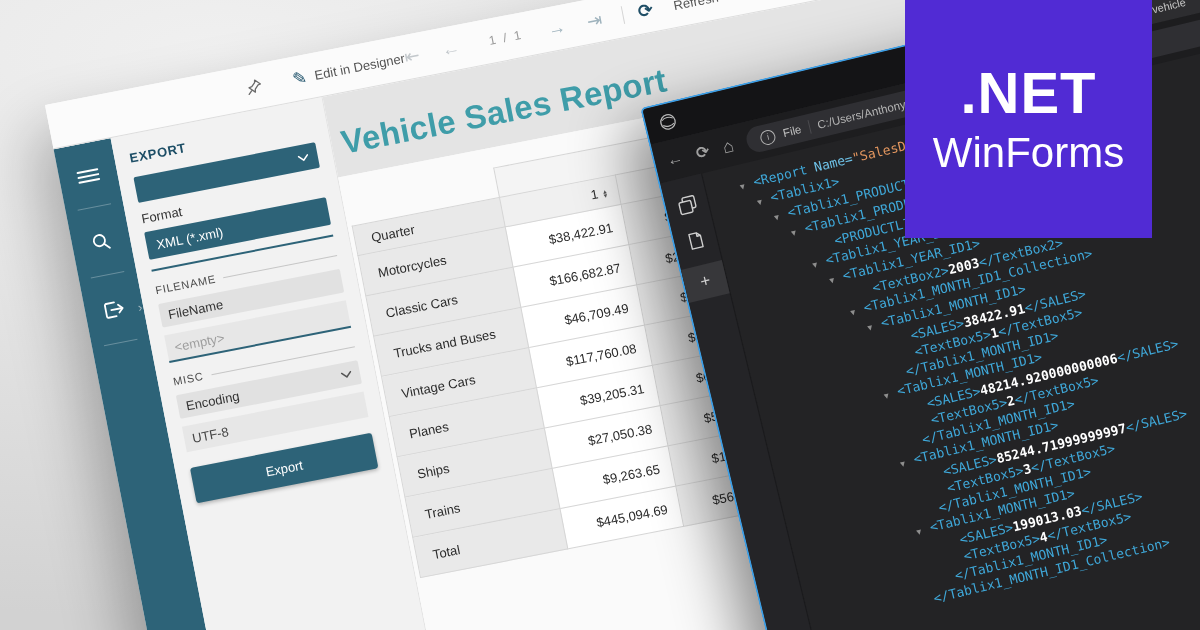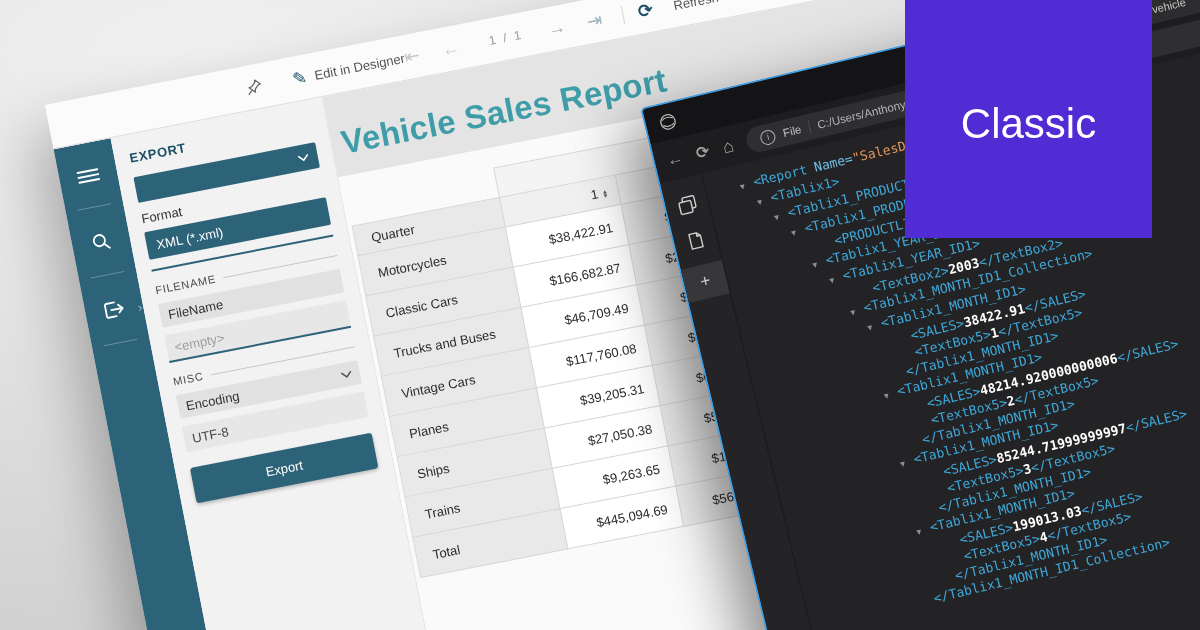--- a/index.html
+++ b/index.html
@@ -338,16 +338,17 @@
         </svg>
         <div class="plus-band">
           <span>+</span>
         </div>
       </div>
       <div class="code-area"><div class="code-line" style="padding-left: 0px;"><span class="cl-arrow">▼</span><span class="c-tag">&lt;Report </span><span class="c-attr">Name=</span><span class="c-str">"SalesData</span></div><div class="code-line" style="padding-left: 13px;"><span class="cl-arrow">▼</span><span class="c-tag">&lt;Tablix1&gt;</span></div><div class="code-line" style="padding-left: 26px;"><span class="cl-arrow">▼</span><span class="c-tag">&lt;Tablix1_PRODUCTLINE_Collection&gt;</span></div><div class="code-line" style="padding-left: 39px;"><span class="cl-arrow">▼</span><span class="c-tag">&lt;Tablix1_PRODUCTLINE&gt;</span></div><div class="code-line" style="padding-left: 65px;"><span class="cl-arrow"></span><span class="c-tag">&lt;PRODUCTLINE&gt;</span><span class="c-val">Motorcycles</span><span class="c-tag">&lt;/PRODUCTLINE&gt;</span></div><div class="code-line" style="padding-left: 52px;"><span class="cl-arrow">▼</span><span class="c-tag">&lt;Tablix1_YEAR_ID1_Collection&gt;</span></div><div class="code-line" style="padding-left: 65px;"><span class="cl-arrow">▼</span><span class="c-tag">&lt;Tablix1_YEAR_ID1&gt;</span></div><div class="code-line" style="padding-left: 91px;"><span class="cl-arrow"></span><span class="c-tag">&lt;TextBox2&gt;</span><span class="c-val">2003</span><span class="c-tag">&lt;/TextBox2&gt;</span></div><div class="code-line" style="padding-left: 78px;"><span class="cl-arrow">▼</span><span class="c-tag">&lt;Tablix1_MONTH_ID1_Collection&gt;</span></div><div class="code-line" style="padding-left: 91px;"><span class="cl-arrow">▼</span><span class="c-tag">&lt;Tablix1_MONTH_ID1&gt;</span></div><div class="code-line" style="padding-left: 117px;"><span class="cl-arrow"></span><span class="c-tag">&lt;SALES&gt;</span><span class="c-val">38422.91</span><span class="c-tag">&lt;/SALES&gt;</span></div><div class="code-line" style="padding-left: 117px;"><span class="cl-arrow"></span><span class="c-tag">&lt;TextBox5&gt;</span><span class="c-val">1</span><span class="c-tag">&lt;/TextBox5&gt;</span></div><div class="code-line" style="padding-left: 104px;"><span class="cl-arrow"></span><span class="c-tag">&lt;/Tablix1_MONTH_ID1&gt;</span></div><div class="code-line" style="padding-left: 91px;"><span class="cl-arrow">▼</span><span class="c-tag">&lt;Tablix1_MONTH_ID1&gt;</span></div><div class="code-line" style="padding-left: 117px;"><span class="cl-arrow"></span><span class="c-tag">&lt;SALES&gt;</span><span class="c-val">48214.920000000006</span><span class="c-tag">&lt;/SALES&gt;</span></div><div class="code-line" style="padding-left: 117px;"><span class="cl-arrow"></span><span class="c-tag">&lt;TextBox5&gt;</span><span class="c-val">2</span><span class="c-tag">&lt;/TextBox5&gt;</span></div><div class="code-line" style="padding-left: 104px;"><span class="cl-arrow"></span><span class="c-tag">&lt;/Tablix1_MONTH_ID1&gt;</span></div><div class="code-line" style="padding-left: 91px;"><span class="cl-arrow">▼</span><span class="c-tag">&lt;Tablix1_MONTH_ID1&gt;</span></div><div class="code-line" style="padding-left: 117px;"><span class="cl-arrow"></span><span class="c-tag">&lt;SALES&gt;</span><span class="c-val">85244.71999999997</span><span class="c-tag">&lt;/SALES&gt;</span></div><div class="code-line" style="padding-left: 117px;"><span class="cl-arrow"></span><span class="c-tag">&lt;TextBox5&gt;</span><span class="c-val">3</span><span class="c-tag">&lt;/TextBox5&gt;</span></div><div class="code-line" style="padding-left: 104px;"><span class="cl-arrow"></span><span class="c-tag">&lt;/Tablix1_MONTH_ID1&gt;</span></div><div class="code-line" style="padding-left: 91px;"><span class="cl-arrow">▼</span><span class="c-tag">&lt;Tablix1_MONTH_ID1&gt;</span></div><div class="code-line" style="padding-left: 117px;"><span class="cl-arrow"></span><span class="c-tag">&lt;SALES&gt;</span><span class="c-val">199013.03</span><span class="c-tag">&lt;/SALES&gt;</span></div><div class="code-line" style="padding-left: 117px;"><span class="cl-arrow"></span><span class="c-tag">&lt;TextBox5&gt;</span><span class="c-val">4</span><span class="c-tag">&lt;/TextBox5&gt;</span></div><div class="code-line" style="padding-left: 104px;"><span class="cl-arrow"></span><span class="c-tag">&lt;/Tablix1_MONTH_ID1&gt;</span></div><div class="code-line" style="padding-left: 78px;"><span class="cl-arrow"></span><span class="c-tag">&lt;/Tablix1_MONTH_ID1_Collection&gt;</span></div></div>
     </div>
   </div>
 
   <div class="badge">
-    <div class="badge-subtitle">Classic</div>
+    <div class="badge-title">.NET</div>
+    <div class="badge-subtitle">WinForms</div>
   </div>
 
 </div>
 
 </body></html>

